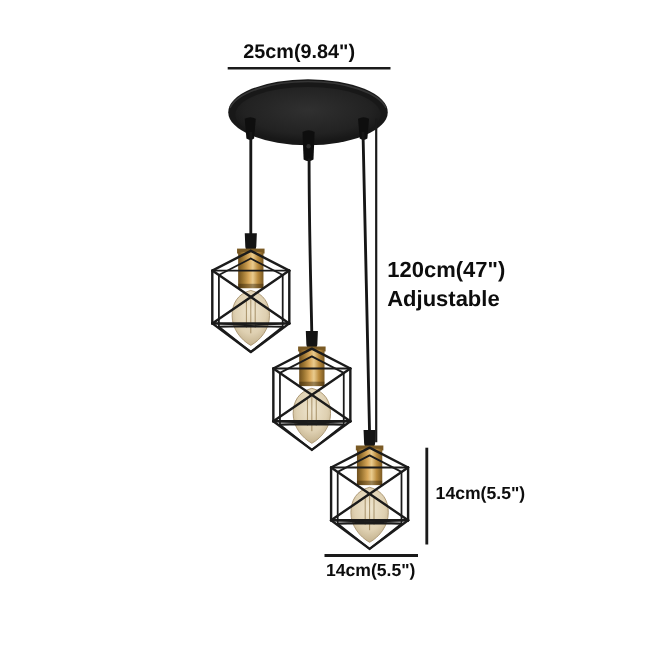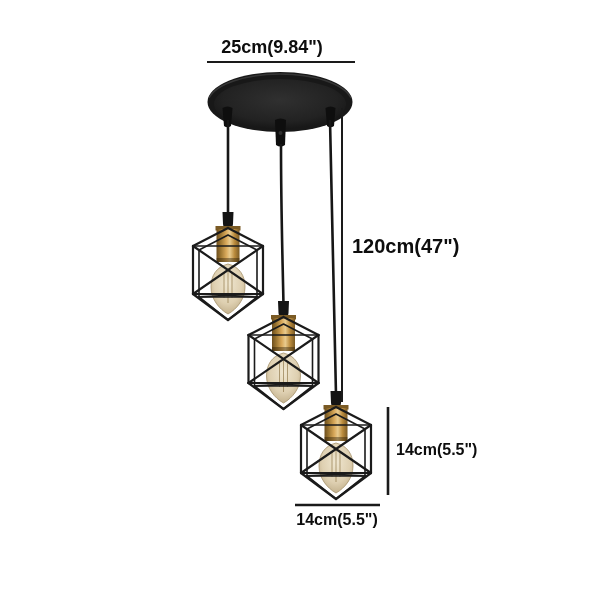--- a/index.html
+++ b/index.html
@@ -96,19 +96,20 @@
       <line x1="342" y1="108" x2="342" y2="402" stroke-width="2"></line>
       <line x1="388" y1="407" x2="388" y2="495" stroke-width="2.6"></line>
       <line x1="295" y1="505" x2="380" y2="505" stroke-width="2.6"></line>
     </g>
   </svg>
 
   <div id="label-plate" class="dim-label">25cm(9.84")</div>
 
   <div id="label-drop" class="dim-label">
     <span>120cm(47")</span>
+    <span>Adjustable</span>
   </div>
 
   <div id="label-height" class="dim-label">14cm(5.5")</div>
 
   <div id="label-width" class="dim-label">14cm(5.5")</div>
 
 </div>
 
 </body></html>

